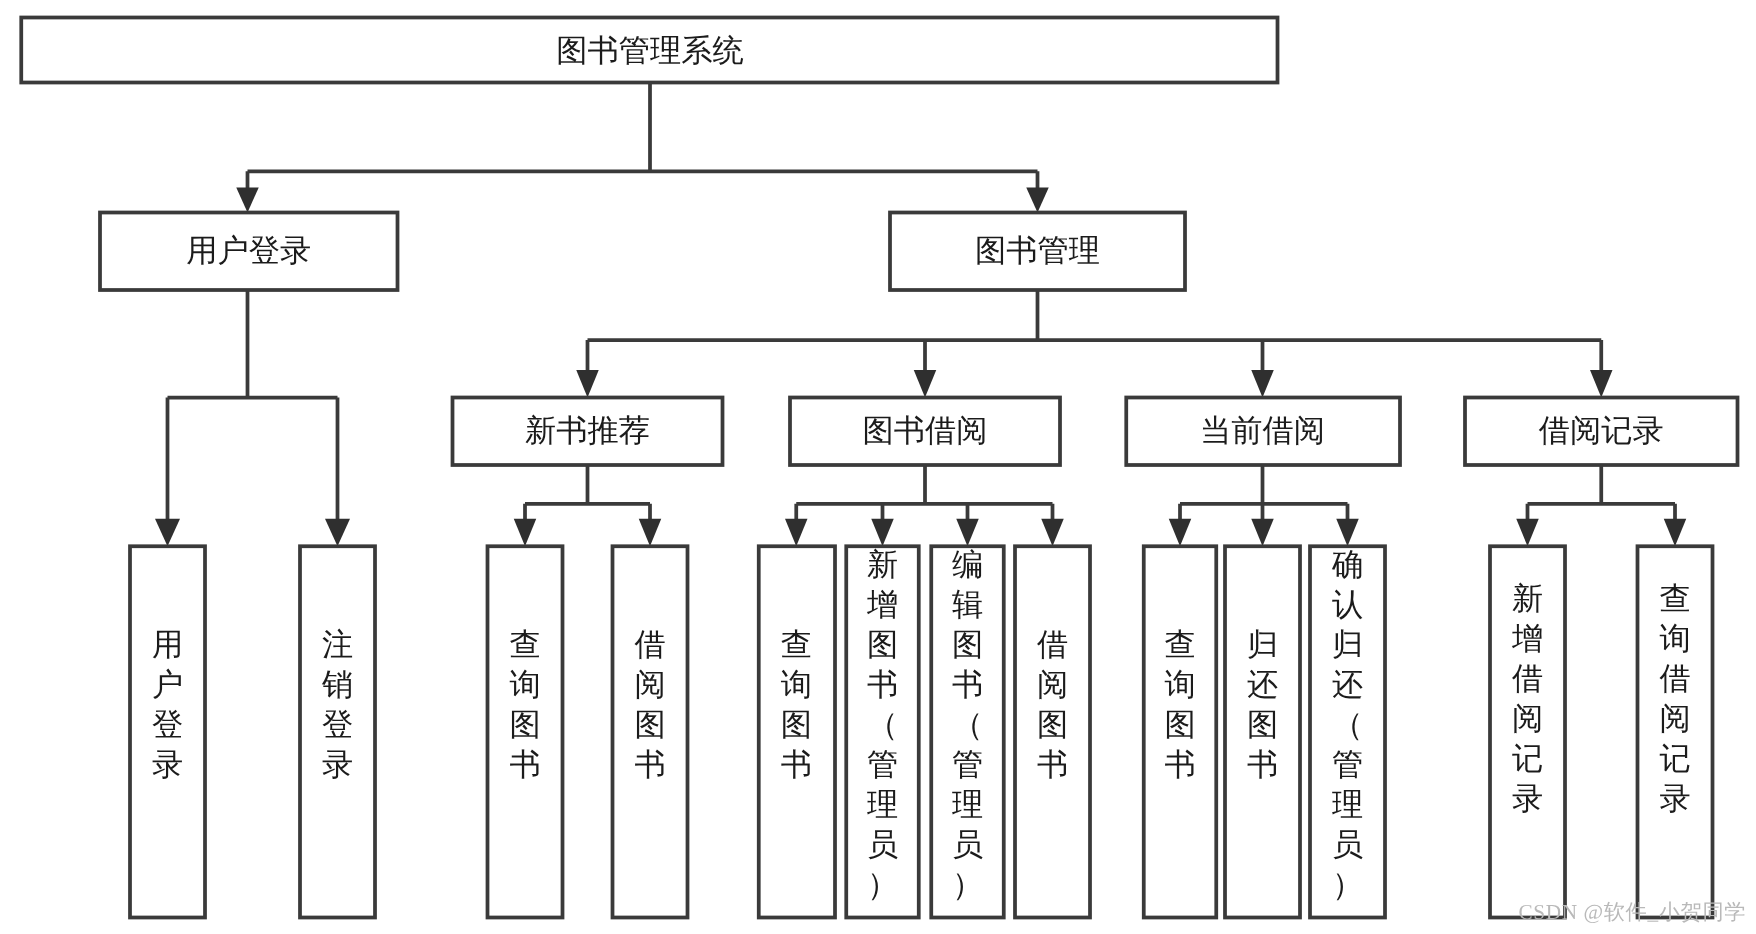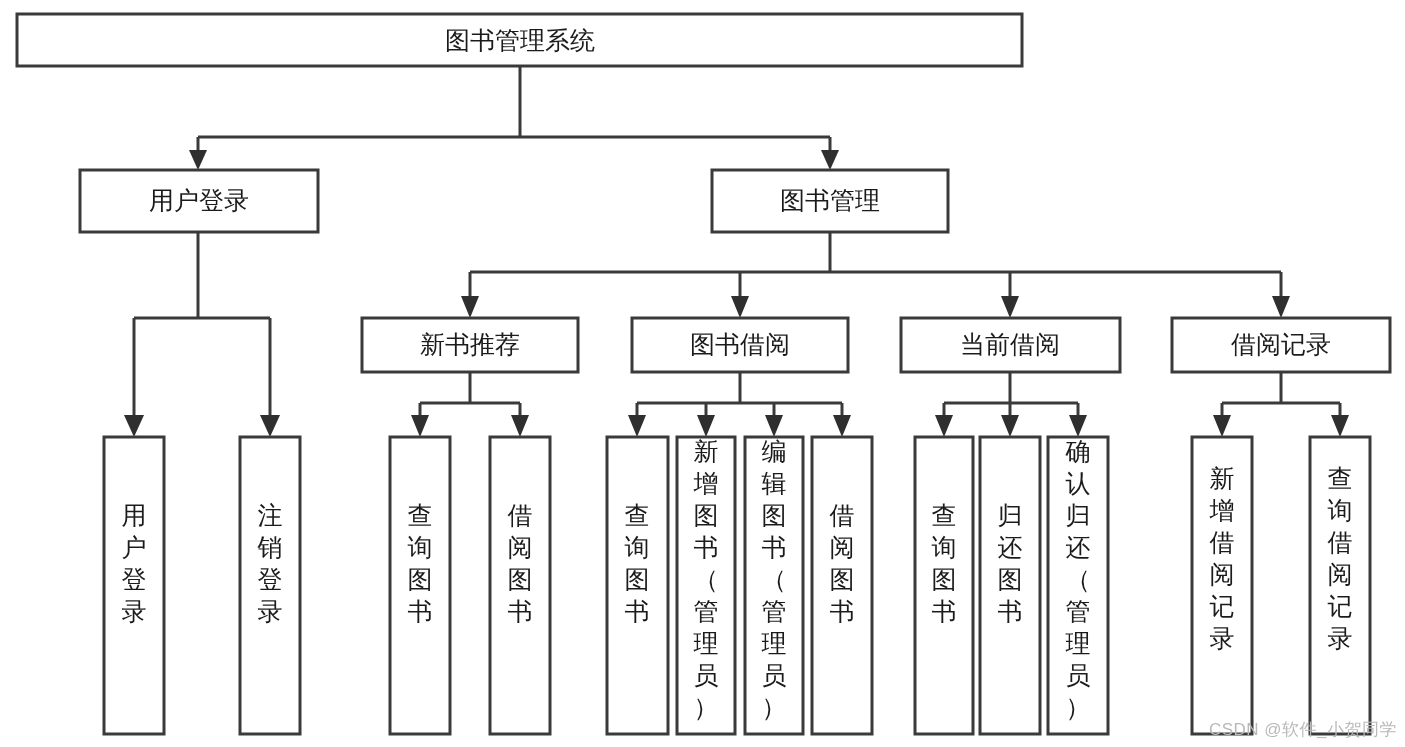--- a/index.html
+++ b/index.html
@@ -56,21 +56,21 @@
   .leaf-label {
     font-family: "Liberation Sans", "DejaVu Sans", sans-serif;
     font-size: 25px;
     fill: #1b1b1b;
     text-anchor: middle;
   }
   .watermark {
     position: absolute;
     right: 8px;
     bottom: 6px;
-    font-family: Liberation Sans, sans-serif;
+    font-family: Liberation Serif, serif;
     font-size: 17px;
     color: #b9b9b9;
     letter-spacing: 0.5px;
     white-space: nowrap;
     pointer-events: none;
   }
 </style>
 </head>
 <body>
 

